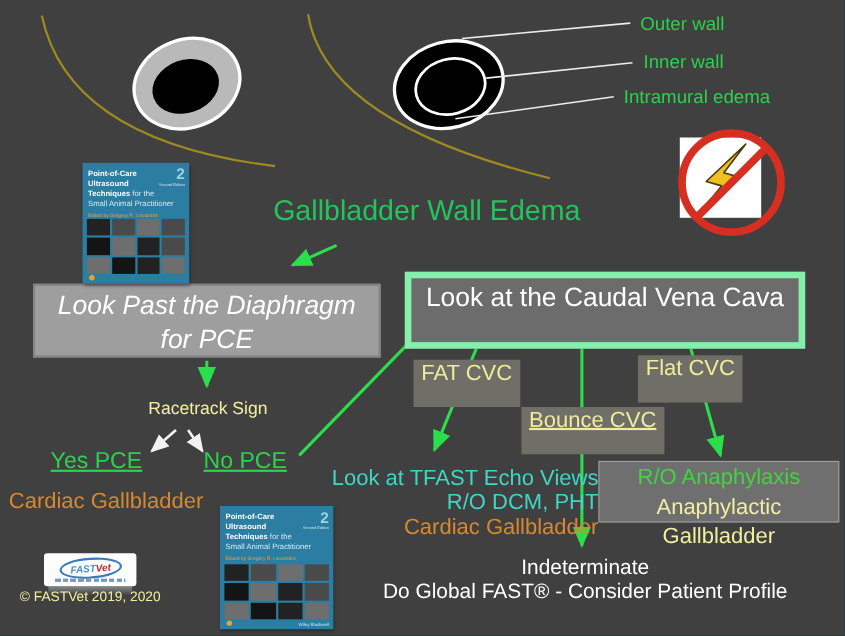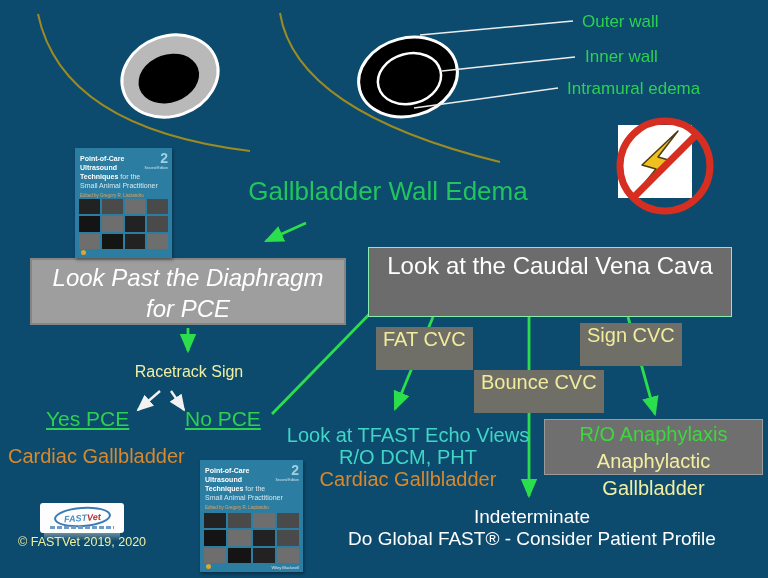--- a/index.html
+++ b/index.html
@@ -1,54 +1,54 @@
 <!DOCTYPE html>
 <html><head>
 <meta charset="utf-8">
 <style>
   html,body { margin:0; padding:0; background:#0c3a2f; }
   #slide {
     position:relative; width:768px; height:578px; overflow:hidden;
-    background:#0c4a6e;
+    background:#404040;
     font-family:"Liberation Sans", sans-serif;
     -webkit-font-smoothing:antialiased;
   }
   #shapes { position:absolute; left:0; top:0; width:768px; height:578px; }
   .abs { position:absolute; }
 
   .title { left:178px; top:176px; width:420px; text-align:center;
            font-size:26px; color:#22C45E; }
 
   .wall-label { font-size:17px; color:#2BD14F; white-space:nowrap; }
   .lbl-outer { left:582px; top:12px; }
   .lbl-inner { left:585px; top:47px; }
   .lbl-edema { left:567px; top:79px; }
 
   .box { box-sizing:border-box; text-align:center; color:#fff; }
   .box-left  { left:30px;  top:258px; width:316px; height:67px;
                background:#9E9E9E; border:2px solid #858585;
                font-size:24px; line-height:31px; padding-top:2px;font-style:italic; }
   .box-right { left:368px; top:247px; width:364px; height:70px;
-               background:#6C6C6C; border:1px solid #86efac;
+               background:#6C6C6C; border:6px solid #86efac;
                font-size:24px; line-height:33px; padding-top:1px; }
 
   .tag { background:#6F6E67; color:#F0EC9C; font-size:20px;
          padding:1px 7px 19px; white-space:nowrap; }
   .tag-fat    { left:376px; top:327px; }
-  .tag-bounce { left:474px; top:370px; }
+  .tag-bounce { left:474px; top:370px;text-decoration:underline; }
   .tag-flat   { left:580px; top:323px; }
 
   .racetrack { left:88px; top:363px; width:202px; text-align:center;
                font-size:16px; color:#F2EFA0; }
   .pce { font-size:21px; color:#2BD14F; white-space:nowrap;text-decoration:underline; }
   .yes-pce { left:46px;  top:407px; }
   .no-pce  { left:185px; top:407px; }
   .cardiac-left { left:8px; top:445px; font-size:20px; color:#D8892D; white-space:nowrap; }
 
-  .tfast-group { left:272px; top:424px; width:272px; text-align:center; line-height:22px; }
+  .tfast-group { left:272px; top:424px; width:272px; text-align:right; line-height:22px; }
   .tfast-teal   { font-size:20px; color:#40D5C5; }
   .tfast-orange { font-size:20px; color:#D8892D; }
 
   .anaph-box { left:544px; top:419px; width:219px; height:56px;
                background:#6F6F6F; border:1px solid #9b9b9b;
                text-align:center; line-height:27px; padding-top:1px; box-sizing:border-box; }
   .anaph-line1 { font-size:20px; color:#3FD63F; }
   .anaph-line2 { font-size:20px; color:#F2EFA2; }
 
   .indet-group { left:297px; top:506px; width:470px; text-align:center;
@@ -156,21 +156,21 @@
     <div>Look Past the Diaphragm</div>
     <div>for PCE</div>
   </div>
 
   <div class="abs box box-right">
     <div>Look at the Caudal Vena Cava</div>
   </div>
 
   <div class="abs tag tag-fat">FAT CVC</div>
   <div class="abs tag tag-bounce">Bounce CVC</div>
-  <div class="abs tag tag-flat">Sign CVC</div>
+  <div class="abs tag tag-flat">Flat CVC</div>
 
   <div class="abs racetrack">Racetrack Sign</div>
   <div class="abs pce yes-pce">Yes PCE</div>
   <div class="abs pce no-pce">No PCE</div>
   <div class="abs cardiac-left">Cardiac Gallbladder</div>
 
   <div class="abs tfast-group">
     <div class="tfast-teal">Look at TFAST Echo Views</div>
     <div class="tfast-teal">R/O DCM, PHT</div>
     <div class="tfast-orange">Cardiac Gallbladder</div>

